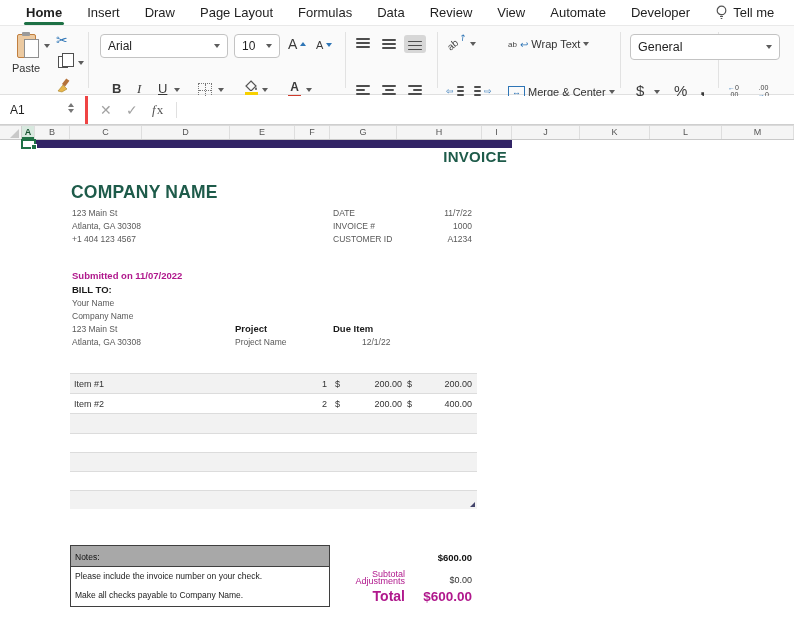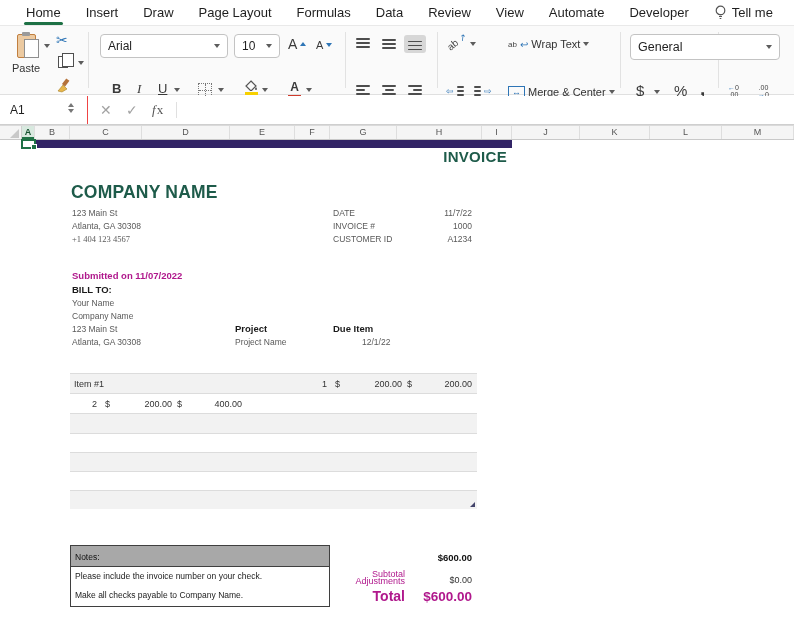--- a/index.html
+++ b/index.html
@@ -3,21 +3,21 @@
 <meta charset="utf-8">
 <style>
   * { margin:0; padding:0; box-sizing:border-box; }
   body { font-family:"Liberation Sans", sans-serif; background:#fff; }
   .screen { position:relative; width:794px; height:637px; background:#fff; overflow:hidden; }
 
   
   .menubar { position:absolute; top:0; left:0; width:794px; height:26px; background:#fff;
              display:flex; align-items:center; padding-left:26px; gap:25px; border-bottom:1px solid #e9e9e9;}
   .mi { position:relative; font-size:13px; color:#1f1f1f; white-space:nowrap; display:flex; align-items:center; gap:5px; height:26px; cursor:default;}
-  .mi.active { font-weight:400; }
+  .mi.active { font-weight:700; }
   .mi.active::after { content:""; position:absolute; left:-2px; right:-2px; bottom:1px; height:3px; border-radius:2px; background:#1e7145; }
 
   
   .ribbon { position:absolute; top:26px; left:0; width:794px; height:69px; background:#fafafa; border-bottom:1px solid #e0e0e0; }
   .vsep { position:absolute; top:6px; height:56px; width:1px; background:#e2e2e2; }
   .rlabel { font-size:11px; color:#333; }
   .combo { position:absolute; background:#fff; border:1px solid #c3c3c3; border-radius:4px; display:flex; align-items:center; font-size:12px; color:#1f1f1f; padding:0 7px; justify-content:space-between; }
   .cv { width:0; height:0; border-left:3.5px solid transparent; border-right:3.5px solid transparent; border-top:4px solid #5c5c5c; display:inline-block; }
   .icnbtn { position:absolute; display:flex; align-items:center; gap:3px; color:#3a3a3a; cursor:default; }
   .bars { display:flex; flex-direction:column; gap:2.5px; }
@@ -32,21 +32,21 @@
   .bordic { position:relative; width:14px; height:14px; border:1px dotted #777; }
   .bordic::before { content:""; position:absolute; left:0; right:0; top:6px; border-top:1px dotted #777; }
   .bordic::after { content:""; position:absolute; top:0; bottom:0; left:6px; border-left:1px dotted #777; }
   .colorbar { display:block; height:3px; width:13px; margin-top:1px; }
   .mergeic { width:17px; height:12px; border:1px solid #2e75b6; color:#2e75b6; font-size:9px; display:flex; align-items:center; justify-content:center; }
   .decic { display:flex; flex-direction:column; font-size:7px; line-height:7px; color:#444; align-items:center; }
   .decic b { color:#2e75b6; font-weight:400; }
 
   
   .fbar { position:absolute; top:96px; left:0; width:794px; height:29px; background:#fff; border-bottom:1px solid #cfcfcf; }
-  .namebox { position:absolute; left:0; top:0; width:88px; height:28px; border-right:1px solid #ef4444; font-size:12px; color:#1f1f1f; display:flex; align-items:center; padding-left:10px; }
+  .namebox { position:absolute; left:0; top:0; width:88px; height:28px; border-right:3px solid #ef4444; font-size:12px; color:#1f1f1f; display:flex; align-items:center; padding-left:10px; }
   .spinner { position:absolute; left:68px; top:7px; display:flex; flex-direction:column; gap:2px; }
   .spup { width:0;height:0;border-left:3px solid transparent;border-right:3px solid transparent;border-bottom:4px solid #777; }
   .spdn { width:0;height:0;border-left:3px solid transparent;border-right:3px solid transparent;border-top:4px solid #777; }
   .fico { position:absolute; top:0; height:28px; display:flex; align-items:center; color:#a2a2a2; font-size:13px; }
 
   
   .colheads { position:absolute; top:125px; left:0; width:794px; height:15px; background:#f5f5f5; border-top:1px solid #dadada; border-bottom:1px solid #c9c9c9; display:flex; }
   .corner { position:relative; width:22px; border-right:1px solid #cfcfcf; }
   .corner::after { content:""; position:absolute; right:2px; bottom:1px; width:0; height:0; border-bottom:9px solid #c9c9c9; border-left:9px solid transparent; }
   .ch { font-size:9px; color:#555; text-align:center; line-height:13px; border-right:1px solid #dedede; }
@@ -373,21 +373,21 @@
     </div>
 
   <div class="content">
     <div class="abs purplebar"></div>
     <div class="abs a1sel"></div>
 
     <div class="abs title" style="color:#1e5b4a;">INVOICE</div>
     <div class="abs coname" style="color:#1e5b4a;">COMPANY NAME</div>
     <div class="abs gray" style="left:72px; top:68px;">123 Main St</div>
     <div class="abs gray" style="left:72px; top:81px;">Atlanta, GA 30308</div>
-    <div class="abs gray" style="left:72px; top:94px;font-family:Liberation Serif, serif;">+1 404 123 4567</div>
+    <div class="abs gray" style="left:72px; top:94px;">+1 404 123 4567</div>
 
     <div class="abs gray" style="left:333px; top:68px;">DATE</div>
     <div class="abs gray metaval" style="top:68px;">11/7/22</div>
     <div class="abs gray" style="left:333px; top:81px;">INVOICE #</div>
     <div class="abs gray metaval" style="top:81px;">1000</div>
     <div class="abs gray" style="left:333px; top:94px;">CUSTOMER ID</div>
     <div class="abs gray metaval" style="top:94px;">A1234</div>
 
     <div class="abs magenta" style="left:72px; top:130px; font-size:9.5px; font-weight:700;">Submitted on 11/07/2022</div>
     <div class="abs boldsm" style="left:72px; top:144px;">BILL TO:</div>
@@ -404,20 +404,21 @@
     <div class="invtable" id="invtable">
         <div class="trow tbody-row" style="height: 20px; line-height: 20px; background: rgb(242, 242, 242);">
           <div class="c-desc">Item #1</div>
           <div class="c-qty">1</div>
           <div class="c-ucur">$</div>
           <div class="c-uamt">200.00</div>
           <div class="c-tcur">$</div>
           <div class="c-tamt">200.00</div>
         </div>
         <div class="trow tbody-row" style="height: 20px; line-height: 20px; background: rgb(255, 255, 255);">
+          <div class="c-desc">Item #2</div>
           <div class="c-qty">2</div>
           <div class="c-ucur">$</div>
           <div class="c-uamt">200.00</div>
           <div class="c-tcur">$</div>
           <div class="c-tamt">400.00</div>
         </div>
         <div class="trow tbody-row" style="height: 20px; line-height: 20px; background: rgb(242, 242, 242);">
           <div class="c-desc"></div>
           <div class="c-qty"></div>
           <div class="c-ucur"></div>

